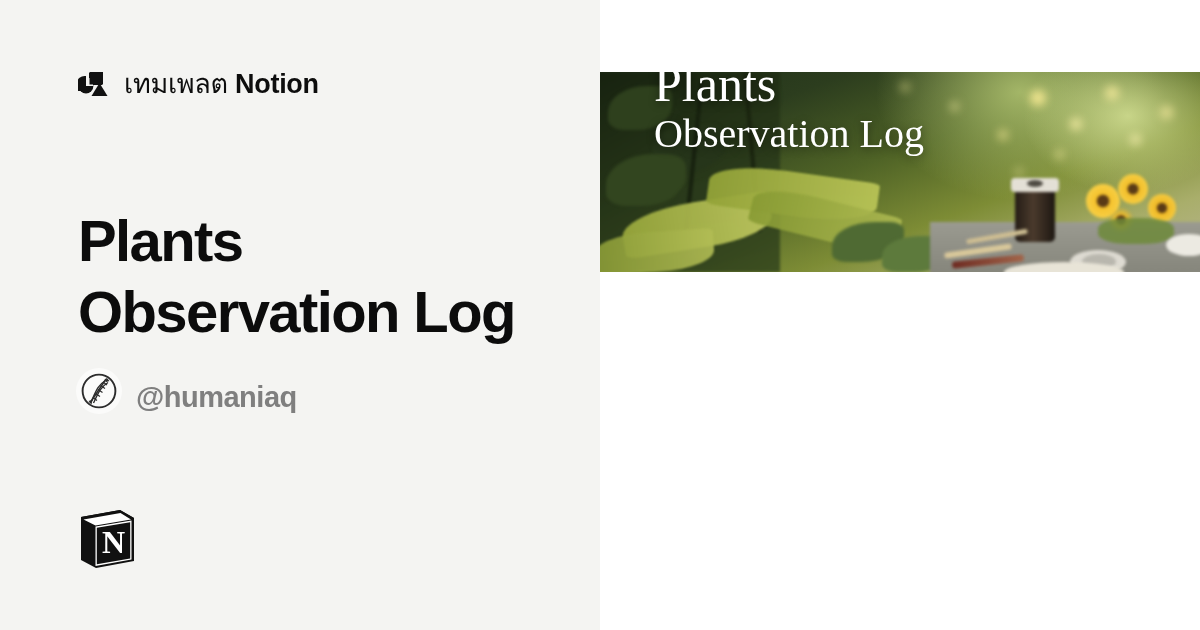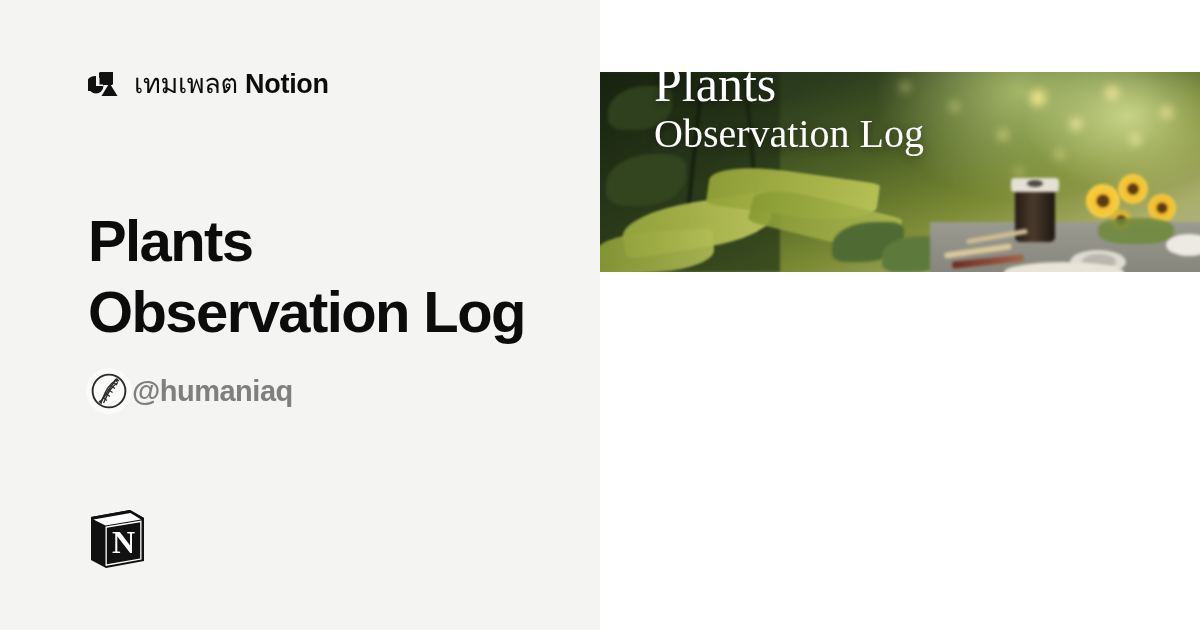--- a/index.html
+++ b/index.html
@@ -5,35 +5,35 @@
   * { margin:0; padding:0; box-sizing:border-box; }
   html, body { width:1200px; height:630px; overflow:hidden; }
   body {
     background:#f4f4f2;
     font-family:"Liberation Sans", sans-serif;
     -webkit-font-smoothing:antialiased;
   }
   .page { position:relative; width:1200px; height:630px; background:#f4f4f2; }
 
   
-  .left { position:absolute; left:12px; top:0; width:600px; height:630px; }
+  .left { position:absolute; left:2px; top:0; width:600px; height:630px; }
 
   .brand { position:absolute; left:76px; top:62px; display:flex; align-items:center; gap:14px; }
   .brand-logo { width:32px; height:30px; position:relative; flex:0 0 auto; }
   .brand-text { font-size:27px; color:#0d0d0d; letter-spacing:-0.3px; white-space:nowrap; }
   .brand-text .thai { font-weight:400; }
   .brand-text .nm { font-weight:800; }
 
   .title {
     position:absolute; left:76px; top:205px; width:520px;
     font-size:58px; font-weight:800; line-height:1.23;
     color:#0c0c0c; letter-spacing:-1.6px;
   }
 
-  .author { position:absolute; left:74px; top:368px; display:flex; align-items:center; }
+  .author { position:absolute; left:74px; top:368px; display:flex; align-items:flex-end; gap:14px; }
   .avatar { width:46px; height:46px; border-radius:50%; background:#fbfbfa; position:relative; flex:0 0 auto;}
   .handle { font-size:29px; font-weight:700; color:#7f7f7f; letter-spacing:-0.5px; }
 
   .notion-mark { position:absolute; left:74px; top:505px; width:62px; height:66px; }
 
   
   .right {
     position:absolute; left:600px; top:0; width:600px; height:630px;
     background:#ffffff; overflow:hidden;
   }

